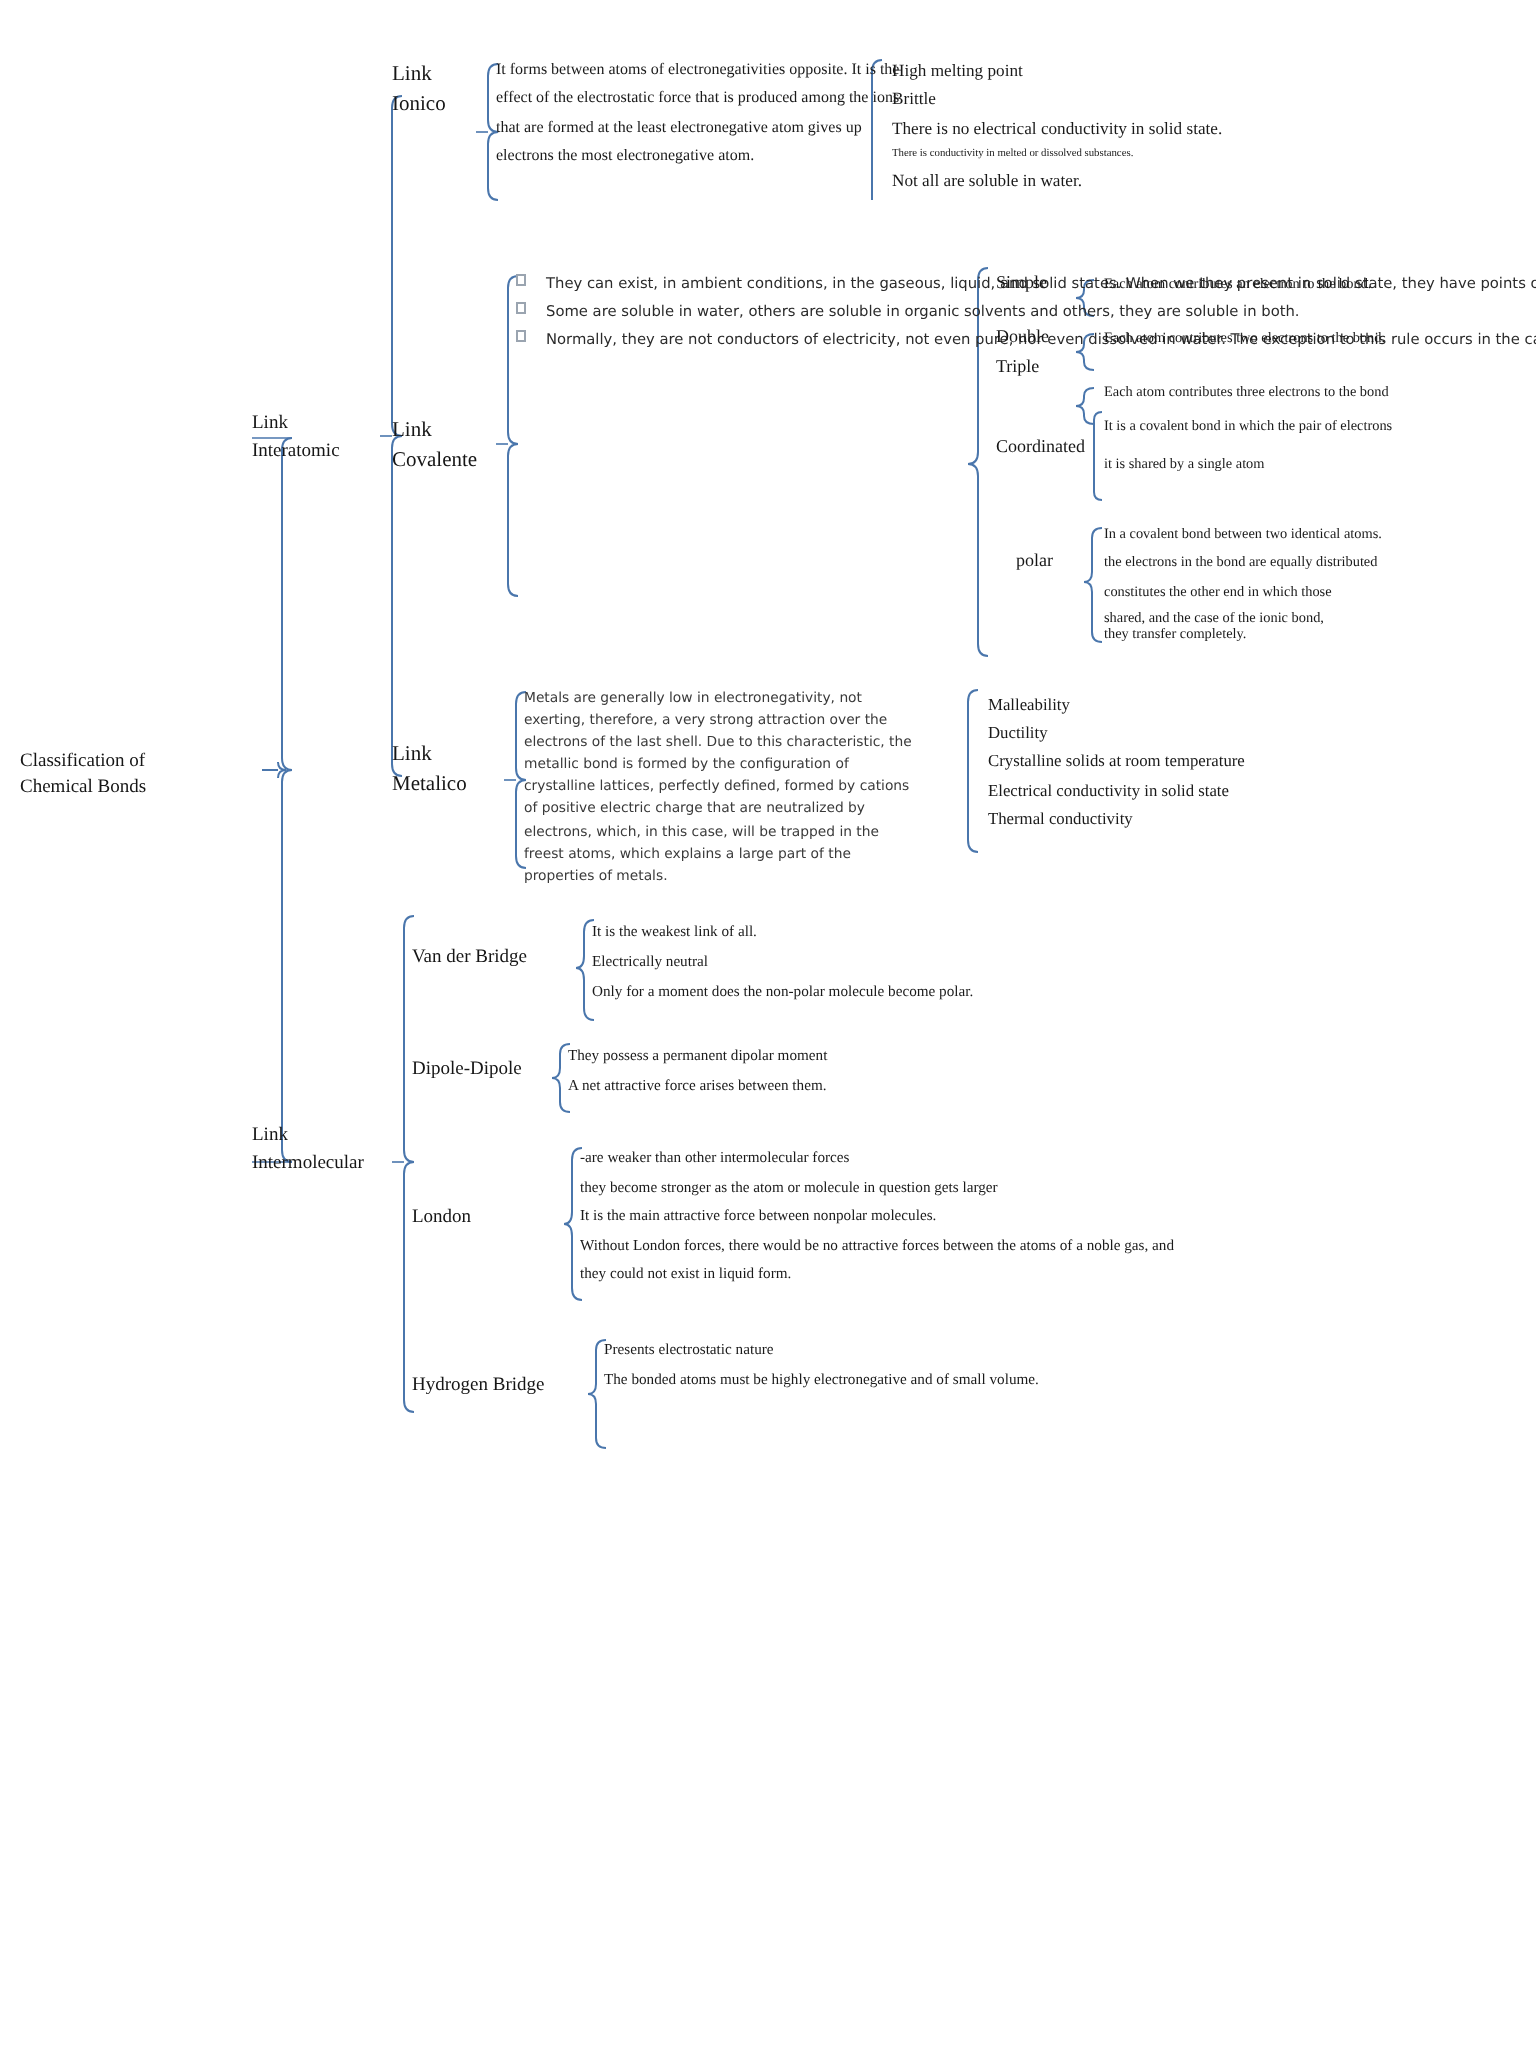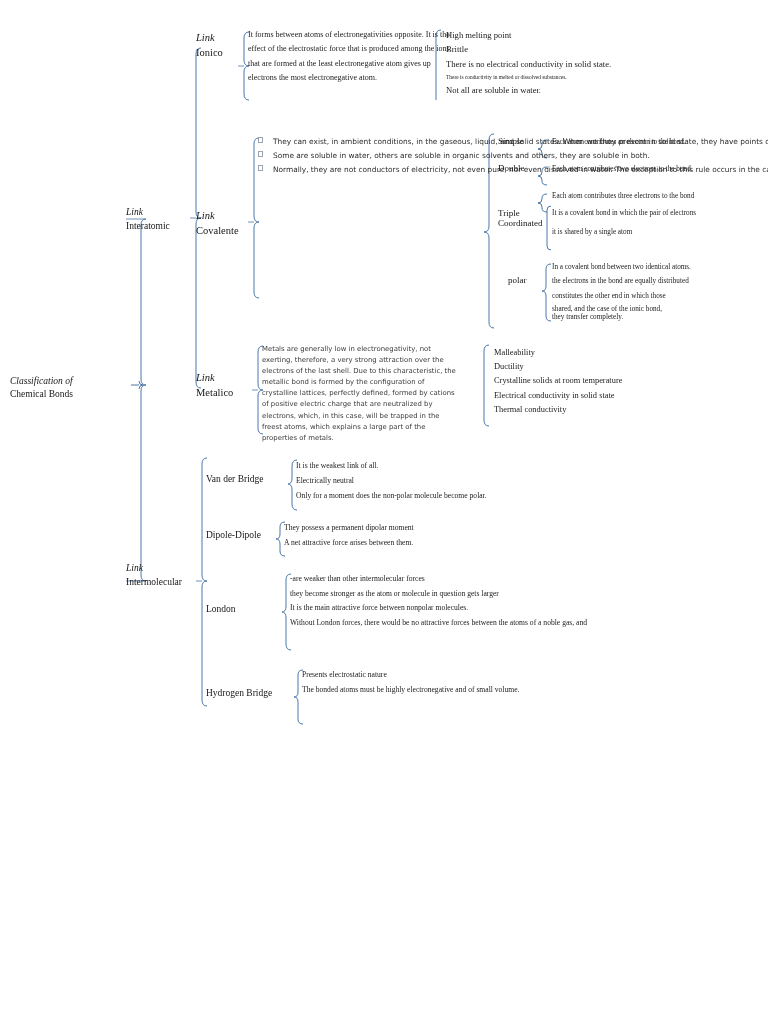--- a/index.html
+++ b/index.html
@@ -4,21 +4,21 @@
 <style>
   html,body{margin:0;padding:0;background:#ffffff;}
   body{
     width:768px;height:1024px;position:relative;overflow:hidden;
     font-family:"Liberation Serif", serif;
     color:#1a1a1a;
   }
   #canvas{position:absolute;inset:0;}
   .node{position:absolute;}
   .lbl{font-family:"Liberation Serif", serif;color:#161616;}
-  .lbl .l1{display:block;font-style:italic;}
+  .lbl .l1{display:block;}
   .lbl .l2{display:block;}
 
   
   #root{left:10px;top:375px;width:120px;font-size:9.5px;line-height:13px;}
 
   
   #n-interatomic{left:126px;top:205px;width:70px;font-size:9.5px;line-height:14px;}
   #n-intermolecular{left:126px;top:561px;width:78px;font-size:9.5px;line-height:14px;}
 
   
@@ -52,21 +52,21 @@
   #tb-metal{left:262px;top:344px;width:198px;font-family:"DejaVu Sans", sans-serif;
           font-size:6.9px;line-height:11.1px;color:#3a3a3a;}
   #tb-metal div{white-space:normal;}
 
   #tb-metal-props{left:494px;top:346px;font-size:8.4px;line-height:14.2px;}
 
   
   .subnode{position:absolute;font-size:9px;font-family:"Liberation Serif",serif;color:#161616;}
   #s-simple{left:498px;top:136px;}
   #s-double{left:498px;top:163px;}
-  #s-triple{left:498px;top:208px;}
+  #s-triple{left:498px;top:178px;}
   #s-coord{left:498px;top:218px;}
   #s-polar{left:508px;top:275px;}
 
   .subtext{position:absolute;font-size:7.2px;line-height:13.6px;font-family:"Liberation Serif",serif;color:#1a1a1a;}
   #t-simple{left:552px;top:136px;text-align:center;}
   #t-double{left:552px;top:163px;}
   #t-triple{left:552px;top:190px;}
   #t-coord{left:552px;top:204px;line-height:19px;}
   #t-polar{left:552px;top:261px;}
   #t-polar .ovl{position:relative;height:11px;}
@@ -235,20 +235,21 @@
     <div>They possess a permanent dipolar moment</div>
     <div>A net attractive force arises between them.</div>
   </div>
 
   <div class="node lbl" id="n-london">London</div>
   <div class="tb" id="t-london">
     <div>-are weaker than other intermolecular forces</div>
     <div>they become stronger as the atom or molecule in question gets larger</div>
     <div>It is the main attractive force between nonpolar molecules.</div>
     <div>Without London forces, there would be no attractive forces between the atoms of a noble gas, and</div>
+    <div>they could not exist in liquid form.</div>
   </div>
 
   <div class="node lbl" id="n-hbridge">Hydrogen Bridge</div>
   <div class="tb" id="t-hbridge">
     <div>Presents electrostatic nature</div>
     <div>The bonded atoms must be highly electronegative and of small volume.</div>
   </div>
 
 </div>
 

